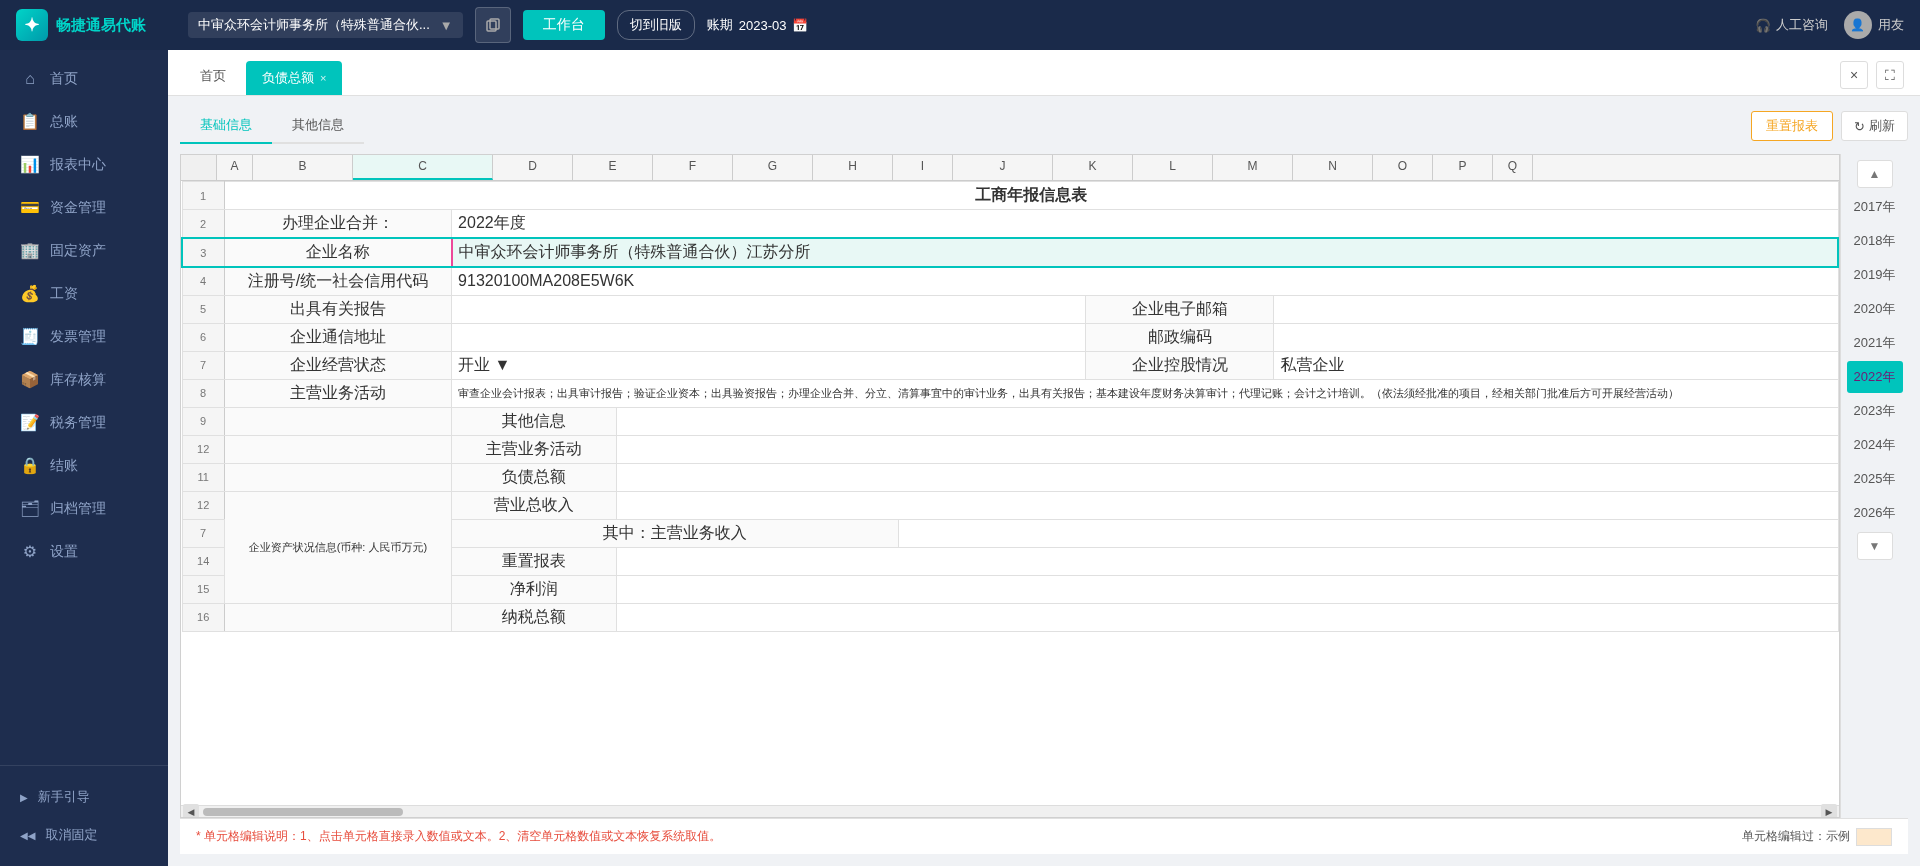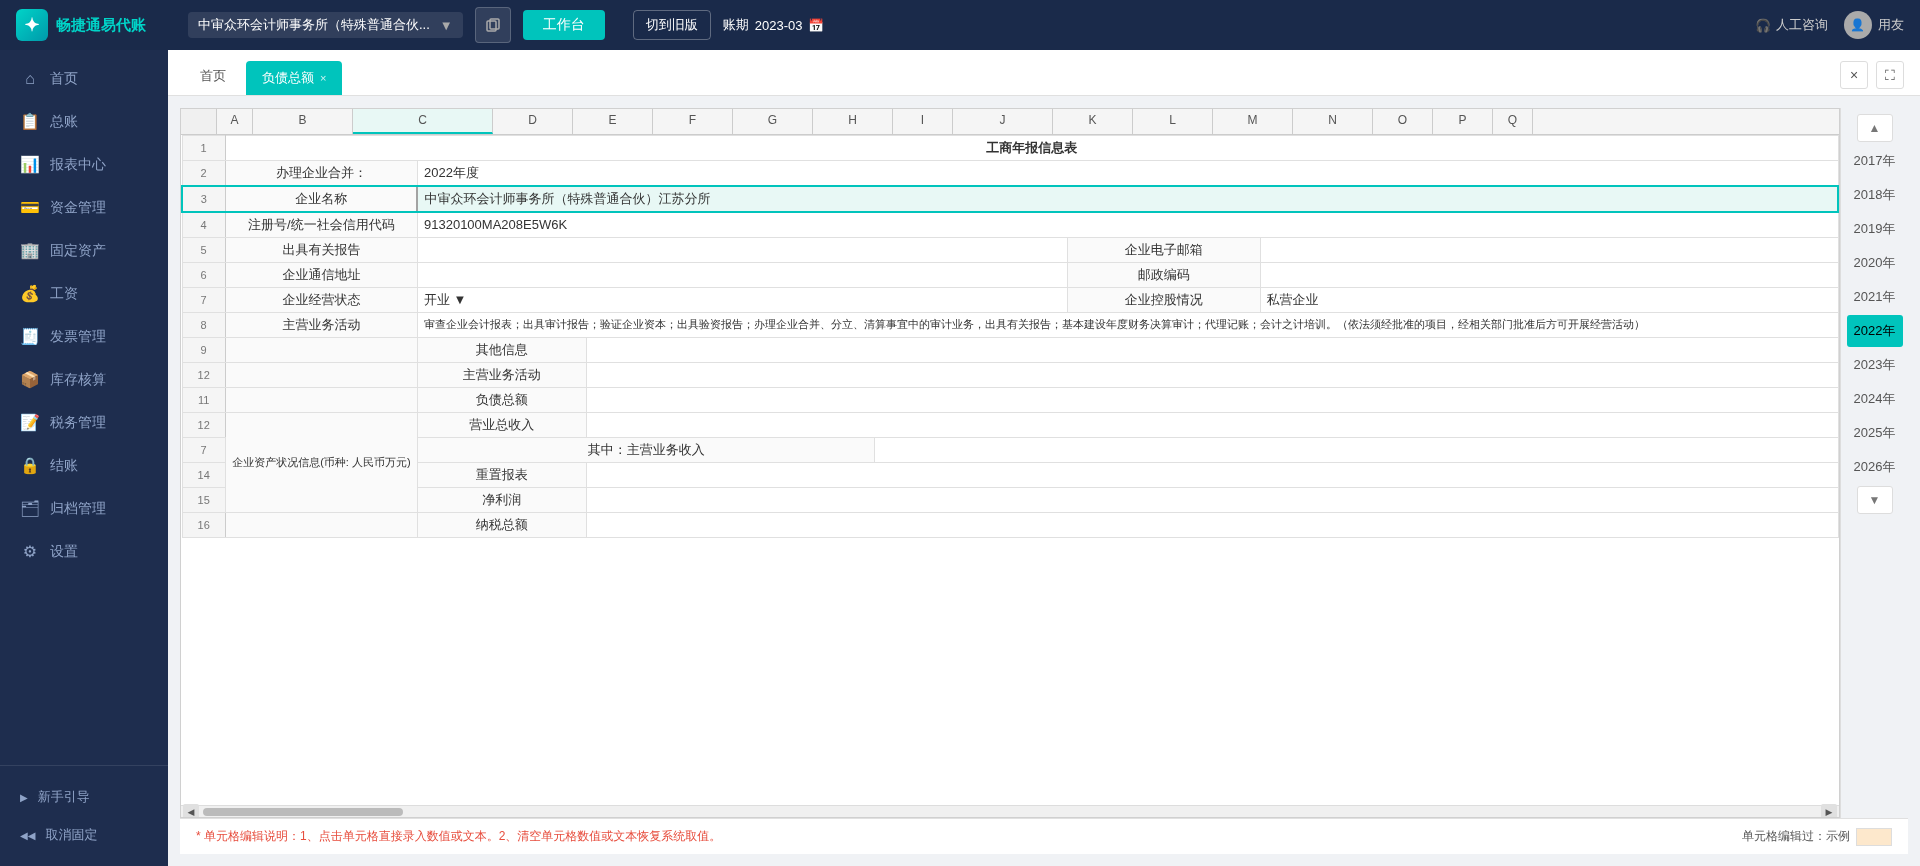--- a/index.html
+++ b/index.html
@@ -6,21 +6,21 @@
     body { font-family: 'Microsoft YaHei', 'PingFang SC', sans-serif; font-size: 13px; background: #f0f2f5; overflow: hidden; width: 1920px; height: 866px; }
 
     
     .topbar { display: flex; align-items: center; height: 50px; background: #1a2a4a; padding: 0 16px; gap: 12px; }
     .topbar-logo { display: flex; align-items: center; gap: 8px; color: #00d4c8; font-size: 15px; font-weight: bold; min-width: 160px; }
     .topbar-logo-icon { width: 32px; height: 32px; background: linear-gradient(135deg, #00d4c8, #0099aa); border-radius: 6px; display: flex; align-items: center; justify-content: center; color: white; font-size: 18px; }
     .topbar-company { display: flex; align-items: center; gap: 6px; background: rgba(255,255,255,0.1); border-radius: 4px; padding: 4px 10px; color: white; font-size: 13px; cursor: pointer; }
     .topbar-company .arrow { color: #aaa; margin-left: 4px; }
     .topbar-copy-btn { width: 36px; height: 36px; background: rgba(255,255,255,0.1); border-radius: 4px; display: flex; align-items: center; justify-content: center; color: #aaa; cursor: pointer; border: 1px solid rgba(255,255,255,0.2); }
     .topbar-workbench { background: #00c4bc; color: white; padding: 6px 20px; border-radius: 4px; font-size: 14px; cursor: pointer; }
-    .topbar-oldver { color: white; border: 1px solid rgba(255,255,255,0.3); padding: 5px 12px; border-radius: 4px; cursor: pointer; font-size: 13px; margin-left: 16px; }
+    .topbar-oldver { color: white; border: 1px solid rgba(255,255,255,0.3); padding: 5px 12px; border-radius: 12px; cursor: pointer; font-size: 13px; }
     .topbar-period { color: white; font-size: 13px; display: flex; align-items: center; gap: 6px; }
     .topbar-right { margin-left: auto; display: flex; align-items: center; gap: 16px; color: #ccc; font-size: 13px; }
     .topbar-right .service { display: flex; align-items: center; gap: 4px; cursor: pointer; color: #ccc; }
     .topbar-right .user { display: flex; align-items: center; gap: 6px; cursor: pointer; color: #ccc; }
     .user-avatar { width: 28px; height: 28px; background: #aaa; border-radius: 50%; display: flex; align-items: center; justify-content: center; color: white; font-size: 12px; }
 
     
     .layout { display: flex; height: calc(866px - 50px); }
 
     
@@ -61,30 +61,30 @@
     .row-num-header { width: 36px; min-width: 36px; border-right: 1px solid #ccc; background: #f0f0f0; }
     .col-header { text-align: center; border-right: 1px solid #ccc; padding: 4px 2px; font-size: 12px; color: #555; overflow: hidden; }
 
     
     .spreadsheet-body { flex: 1; overflow: auto; }
     .spreadsheet-body::-webkit-scrollbar { width: 12px; height: 12px; }
     .spreadsheet-body::-webkit-scrollbar-thumb { background: #bbb; border-radius: 2px; }
     .spreadsheet-body::-webkit-scrollbar-track { background: #f0f0f0; }
 
     table.sheet { border-collapse: collapse; min-width: 100%; }
-    table.sheet td { border: 1px solid #e0e0e0; padding: 3px 6px; font-size: 13px; color: #333; white-space: nowrap; vertical-align: middle; }
+    table.sheet td { border: 1px solid #e0e0e0; padding: 3px 6px; font-size: 16px; color: #333; white-space: nowrap; vertical-align: middle; }
     table.sheet .row-num { background: #f5f5f5; text-align: center; color: #777; font-size: 11px; min-width: 36px; width: 36px; border-right: 1px solid #ccc; }
     .title-cell { text-align: center; font-size: 16px; font-weight: bold; color: #333; }
     .label-cell { text-align: center; color: #555; background: #fafafa; }
 
     
     .year-panel { width: 68px; background: #f0f2f5; border-left: 1px solid #ddd; display: flex; flex-direction: column; align-items: center; padding: 4px 0; overflow: hidden; }
     .year-panel-arrow { width: 36px; height: 28px; background: white; border: 1px solid #ddd; border-radius: 3px; display: flex; align-items: center; justify-content: center; cursor: pointer; color: #777; font-size: 12px; margin: 2px; }
     .year-item { width: 56px; height: 32px; display: flex; align-items: center; justify-content: center; font-size: 13px; color: #555; cursor: pointer; border-radius: 3px; margin: 1px; }
-    .year-item.active { background: #00c4bc; color: #000000; }
+    .year-item.active { background: #00c4bc; color: #701a75; }
 
     
     .bottom-bar { height: 36px; background: white; border-top: 1px solid #e0e0e0; display: flex; align-items: center; padding: 0 16px; font-size: 12px; color: #e74c3c; justify-content: space-between; }
     .bottom-bar .hint { color: #e74c3c; }
     .bottom-bar .edit-hint { color: #555; display: flex; align-items: center; gap: 6px; }
     .edit-sample { width: 36px; height: 18px; background: #fde8cc; border: 1px solid #ddd; display: inline-block; }
     .win-btn { width: 28px; height: 28px; background: rgba(255,255,255,0.9); border: 1px solid #ddd; border-radius: 3px; display: flex; align-items: center; justify-content: center; cursor: pointer; color: #555; font-size: 14px; }
 
     .scrollbar-h { height: 12px; background: #f0f0f0; border-top: 1px solid #ddd; display: flex; align-items: center; padding: 0 2px; }
     .scrollbar-h-thumb { height: 8px; width: 200px; background: #bbb; border-radius: 4px; }
@@ -201,20 +201,33 @@
         <span class="tab-close">×</span>
       </div>
 
       <div style="margin-left:auto; display:flex; gap:8px; padding-bottom:6px;">
         <div class="win-btn">×</div>
         <div class="win-btn">⛶</div>
       </div>
     </div>
 
     <div class="content">
+      <div class="content-header">
+        <div class="sub-tabs">
+          <div class="sub-tab active">基础信息</div>
+          <div class="sub-tab">其他信息</div>
+        </div>
+        <div class="header-actions">
+          <button class="btn-reset">重置报表</button>
+          <button class="btn-refresh">
+            <span>↻</span>
+            <span>刷新</span>
+          </button>
+        </div>
+      </div>
 
       <div class="spreadsheet-wrapper">
         <div class="spreadsheet-main">
 
           <div class="col-headers">
             <div class="row-num-header"></div>
             <div class="col-header" style="width:36px;">A</div>
             <div class="col-header" style="width:100px;">B</div>
             <div class="col-header" style="width:140px; background:#e8f8f5; border-bottom: 2px solid #00c4bc;">C</div>
             <div class="col-header" style="width:80px;">D</div>
@@ -264,21 +277,21 @@
 
               <tr>
                 <td class="row-num">2</td>
                 <td colspan="2" class="label-cell">办理企业合并：</td>
                 <td colspan="15">2022年度</td>
               </tr>
 
               <tr style="outline: 2px solid #00c4bc; outline-offset: -1px;">
                 <td class="row-num" style="border-left: 2px solid #00c4bc;">3</td>
                 <td colspan="2" class="label-cell">企业名称</td>
-                <td colspan="15" style="background:#e8f8f5; border: 2px solid #a3a3a3; font-family: Liberation Mono, monospace;">中审众环会计师事务所（特殊普通合伙）江苏分所</td>
+                <td colspan="15" style="background:#e8f8f5; border: 2px solid #ec4899; font-family: Liberation Mono, monospace;">中审众环会计师事务所（特殊普通合伙）江苏分所</td>
               </tr>
 
               <tr>
                 <td class="row-num">4</td>
                 <td colspan="2" class="label-cell">注册号/统一社会信用代码</td>
                 <td colspan="15">91320100MA208E5W6K</td>
               </tr>
 
               <tr>
                 <td class="row-num">5</td>

